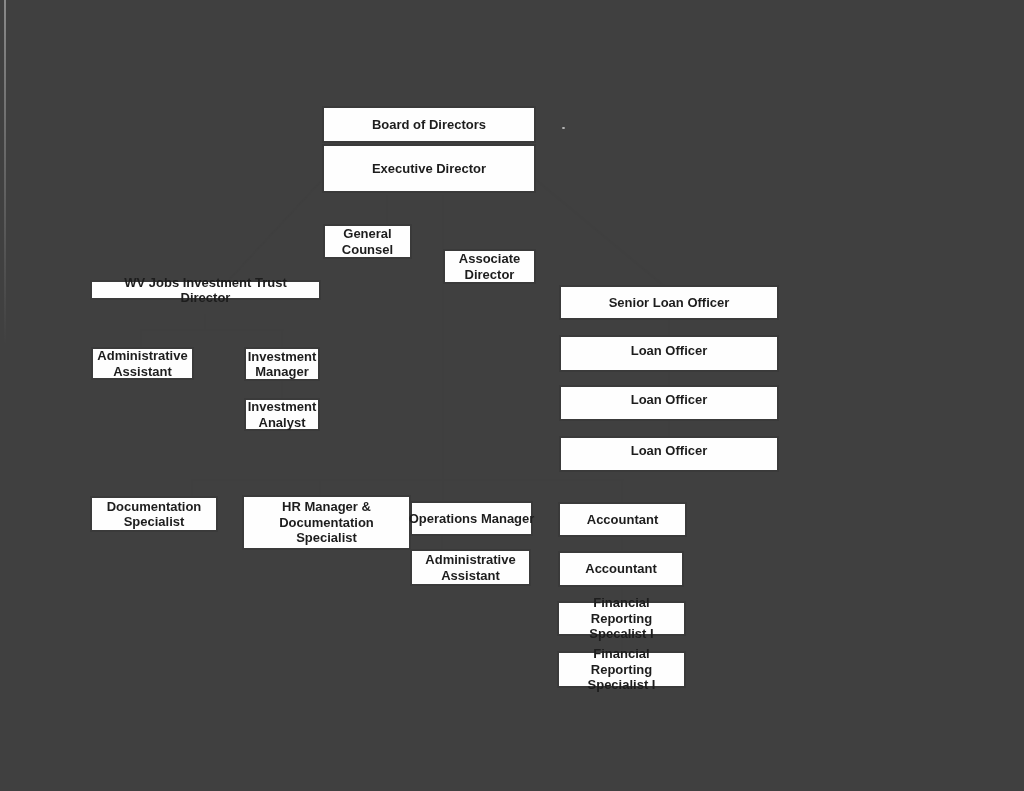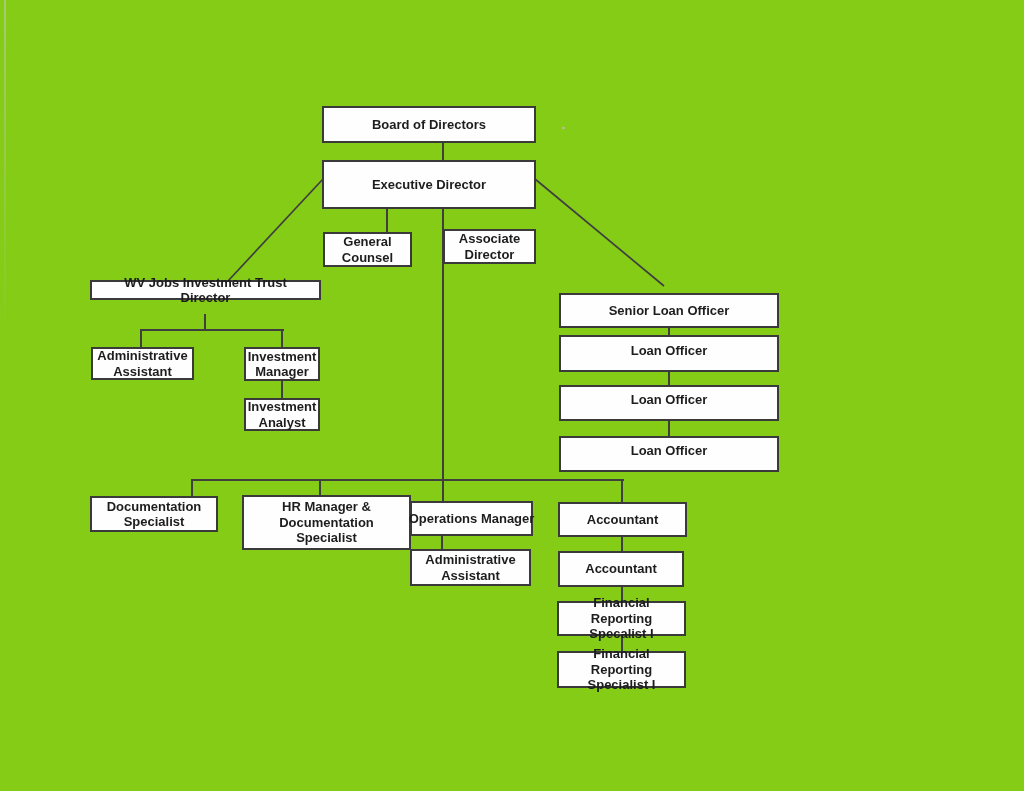--- a/index.html
+++ b/index.html
@@ -1,18 +1,18 @@
 <!DOCTYPE html>
 <html><head>
 <meta charset="utf-8">
 <style>
   html,body{margin:0;padding:0;background:#e9e9e9;}
   .canvas{
     position:relative;width:1024px;height:791px;overflow:hidden;
-    background:#84cc16;
+    background:#404040;
     font-family:"Liberation Sans",sans-serif;
   }
   .node{
     position:absolute;box-sizing:border-box;
     border:2px solid #3a3a3a;background:#fefefe;
     display:flex;align-items:center;justify-content:center;
     text-align:center;font-size:13px;font-weight:600;color:#1d1d1d;
     line-height:15.5px;white-space:pre-line;padding:0 2px;
   }
   .node.text-low{align-items:flex-end;padding-bottom:12px;}
@@ -64,30 +64,30 @@
 
   <div class="vline" style="left:441px;top:534px;height:17px"></div>
   <div class="vline" style="left:621px;top:535px;height:18px"></div>
   <div class="vline" style="left:621px;top:585px;height:18px"></div>
   <div class="vline" style="left:621px;top:634px;height:19px"></div>
 
   <div class="node" style="left:322px;top:106px;width:214px;height:37px">
     <span>Board of Directors</span>
   </div>
 
-  <div class="node" style="left:322px;top:160px;width:214px;height:49px">
+  <div class="node" style="left:322px;top:144px;width:214px;height:49px">
     <span>Executive Director</span>
   </div>
 
-  <div class="node" style="left:323px;top:232px;width:89px;height:35px">
+  <div class="node" style="left:323px;top:224px;width:89px;height:35px">
     <span>General
 Counsel</span>
   </div>
 
-  <div class="node" style="left:443px;top:229px;width:93px;height:35px">
+  <div class="node" style="left:443px;top:249px;width:93px;height:35px">
     <span>Associate
 Director</span>
   </div>
 
   <div class="node" style="left:90px;top:280px;width:231px;height:20px">
     <span>WV Jobs Investment Trust
 Director</span>
   </div>
 
   <div class="node" style="left:91px;top:347px;width:103px;height:33px">
@@ -98,21 +98,21 @@
   <div class="node" style="left:244px;top:347px;width:76px;height:34px">
     <span>Investment
 Manager</span>
   </div>
 
   <div class="node" style="left:244px;top:398px;width:76px;height:33px">
     <span>Investment
 Analyst</span>
   </div>
 
-  <div class="node" style="left:559px;top:293px;width:220px;height:35px">
+  <div class="node" style="left:559px;top:285px;width:220px;height:35px">
     <span>Senior Loan Officer</span>
   </div>
 
   <div class="node text-low" style="left:559px;top:335px;width:220px;height:37px">
     <span>Loan Officer</span>
   </div>
 
   <div class="node text-low" style="left:559px;top:385px;width:220px;height:36px">
     <span>Loan Officer</span>
   </div>

